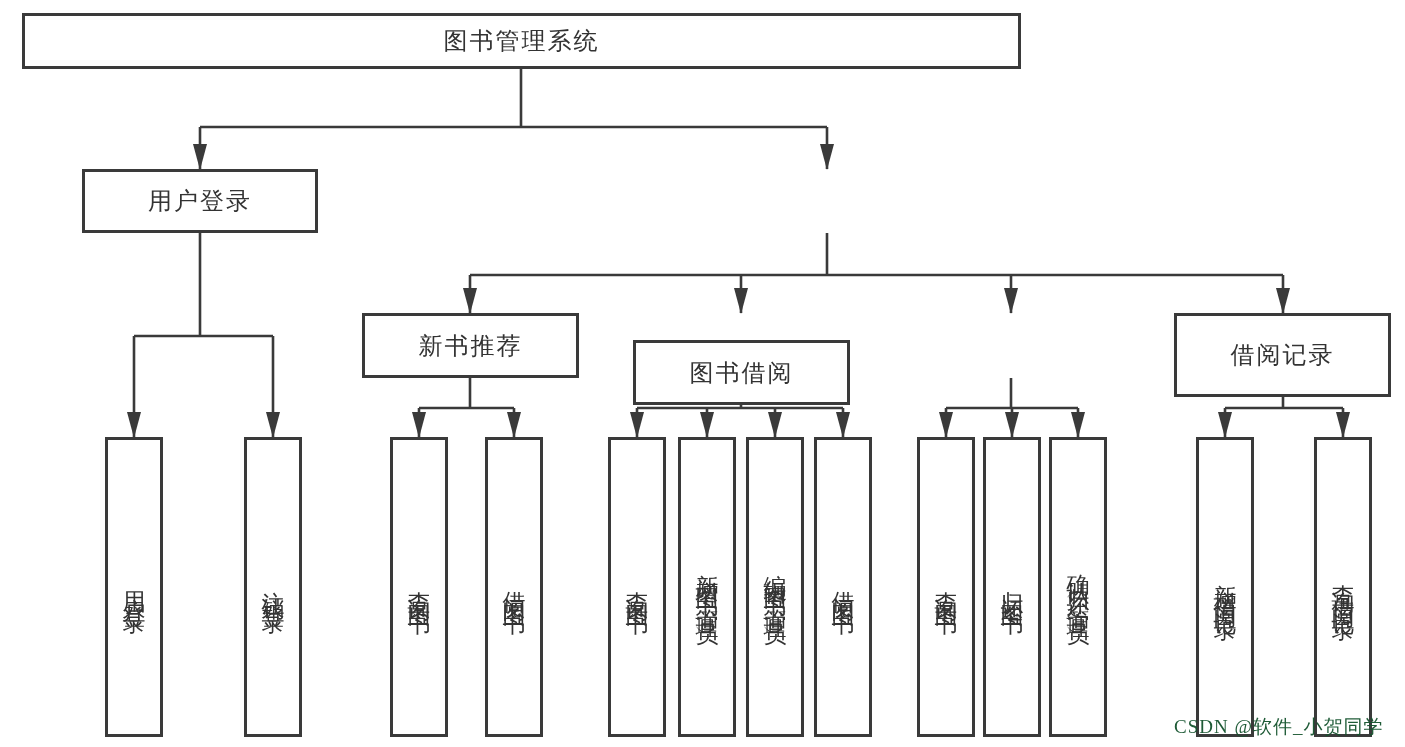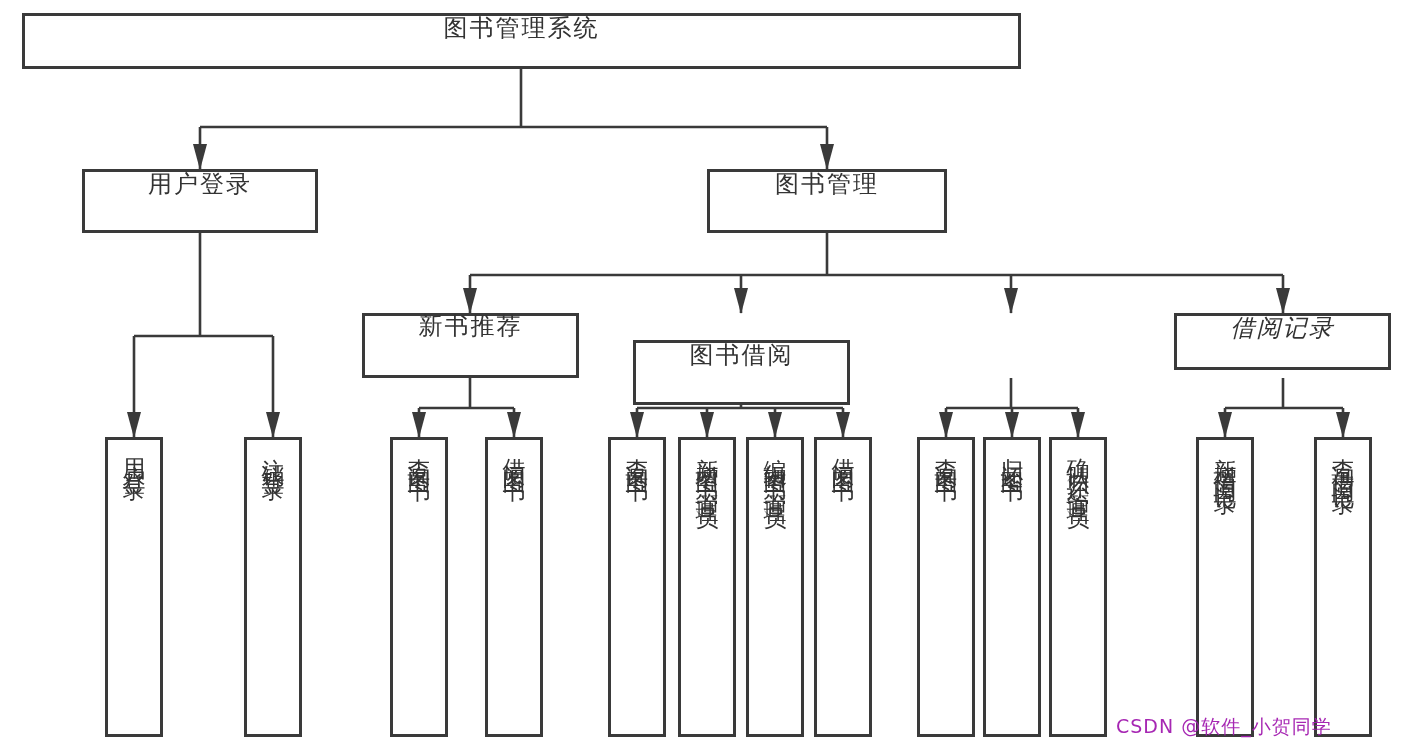--- a/index.html
+++ b/index.html
@@ -3,33 +3,33 @@
 <meta charset="utf-8">
 <style>
   html,body{margin:0;padding:0;background:#ffffff;}
   #stage{
     position:relative;width:1405px;height:747px;background:#ffffff;overflow:hidden;
     font-family:"DejaVu Sans","Liberation Sans",sans-serif;color:#333333;
   }
   #wires{position:absolute;left:0;top:0;z-index:1;}
   .hbox,.vbox{
     position:absolute;z-index:2;background:#ffffff;border:3px solid #3a3a3a;
-    display:flex;align-items:flex-start;justify-content:center;box-sizing:border-box;
+    display:flex;align-items:center;justify-content:center;box-sizing:border-box;
   }
   .hbox span{
     font-size:24px;letter-spacing:2px;line-height:1;white-space:nowrap;color:#333333;
   }
   .vbox{overflow:hidden;}
   .vbox span{
     writing-mode:vertical-rl;text-orientation:mixed;
     font-size:23px;letter-spacing:7px;line-height:1;color:#333333;
   }
   #watermark{
-    position:absolute;z-index:10;left:1116px;top:714px;
-    font-size:19px;letter-spacing:1px;color:#a21caf;opacity:.95;white-space:nowrap;
+    position:absolute;z-index:10;left:1174px;top:714px;
+    font-size:19px;letter-spacing:1px;color:#14532d;opacity:.95;white-space:nowrap;font-family:Liberation Serif, serif;
   }
   .ln{stroke:#3a3a3a;stroke-width:2.6;fill:none;}
   .ar{stroke:#3a3a3a;stroke-width:2.6;fill:none;marker-end:url(#arrowhead);}
 </style>
 </head>
 <body>
 
 <div id="stage">
 
   <svg id="wires" width="1405" height="747" viewBox="0 0 1405 747" xmlns="http://www.w3.org/2000/svg">
@@ -69,31 +69,28 @@
     <path class="ar" d="M1343 408 V437"></path>
   </svg>
 
   <div class="hbox" style="left:22px;top:13px;width:999px;height:56px;">
     <span>图书管理系统</span>
   </div>
 
   <div class="hbox" style="left:82px;top:169px;width:236px;height:64px;">
     <span>用户登录</span>
   </div>
-  <div class="hbox" style="left:707px;top:169px;width:240px;height:64px;">
-    <span>图书管理</span>
-  </div>
 
-  <div class="hbox" style="left:362px;top:313px;width:217px;height:65px;font-family:Liberation Mono, monospace;">
+  <div class="hbox" style="left:362px;top:313px;width:217px;height:65px;">
     <span>新书推荐</span>
   </div>
   <div class="hbox" style="left:633px;top:313px;width:217px;height:65px;margin-top:27px;">
     <span>图书借阅</span>
   </div>
-  <div class="hbox" style="left:1174px;top:313px;width:217px;height:57px;font-style:italic;">
+  <div class="hbox" style="left:1174px;top:313px;width:217px;height:84px;">
     <span>借阅记录</span>
   </div>
 
   <div class="vbox" style="left:105px;top:437px;width:58px;height:300px;">
     <span>用户登录</span>
   </div>
   <div class="vbox" style="left:244px;top:437px;width:58px;height:300px;">
     <span>注销登录</span>
   </div>
 

